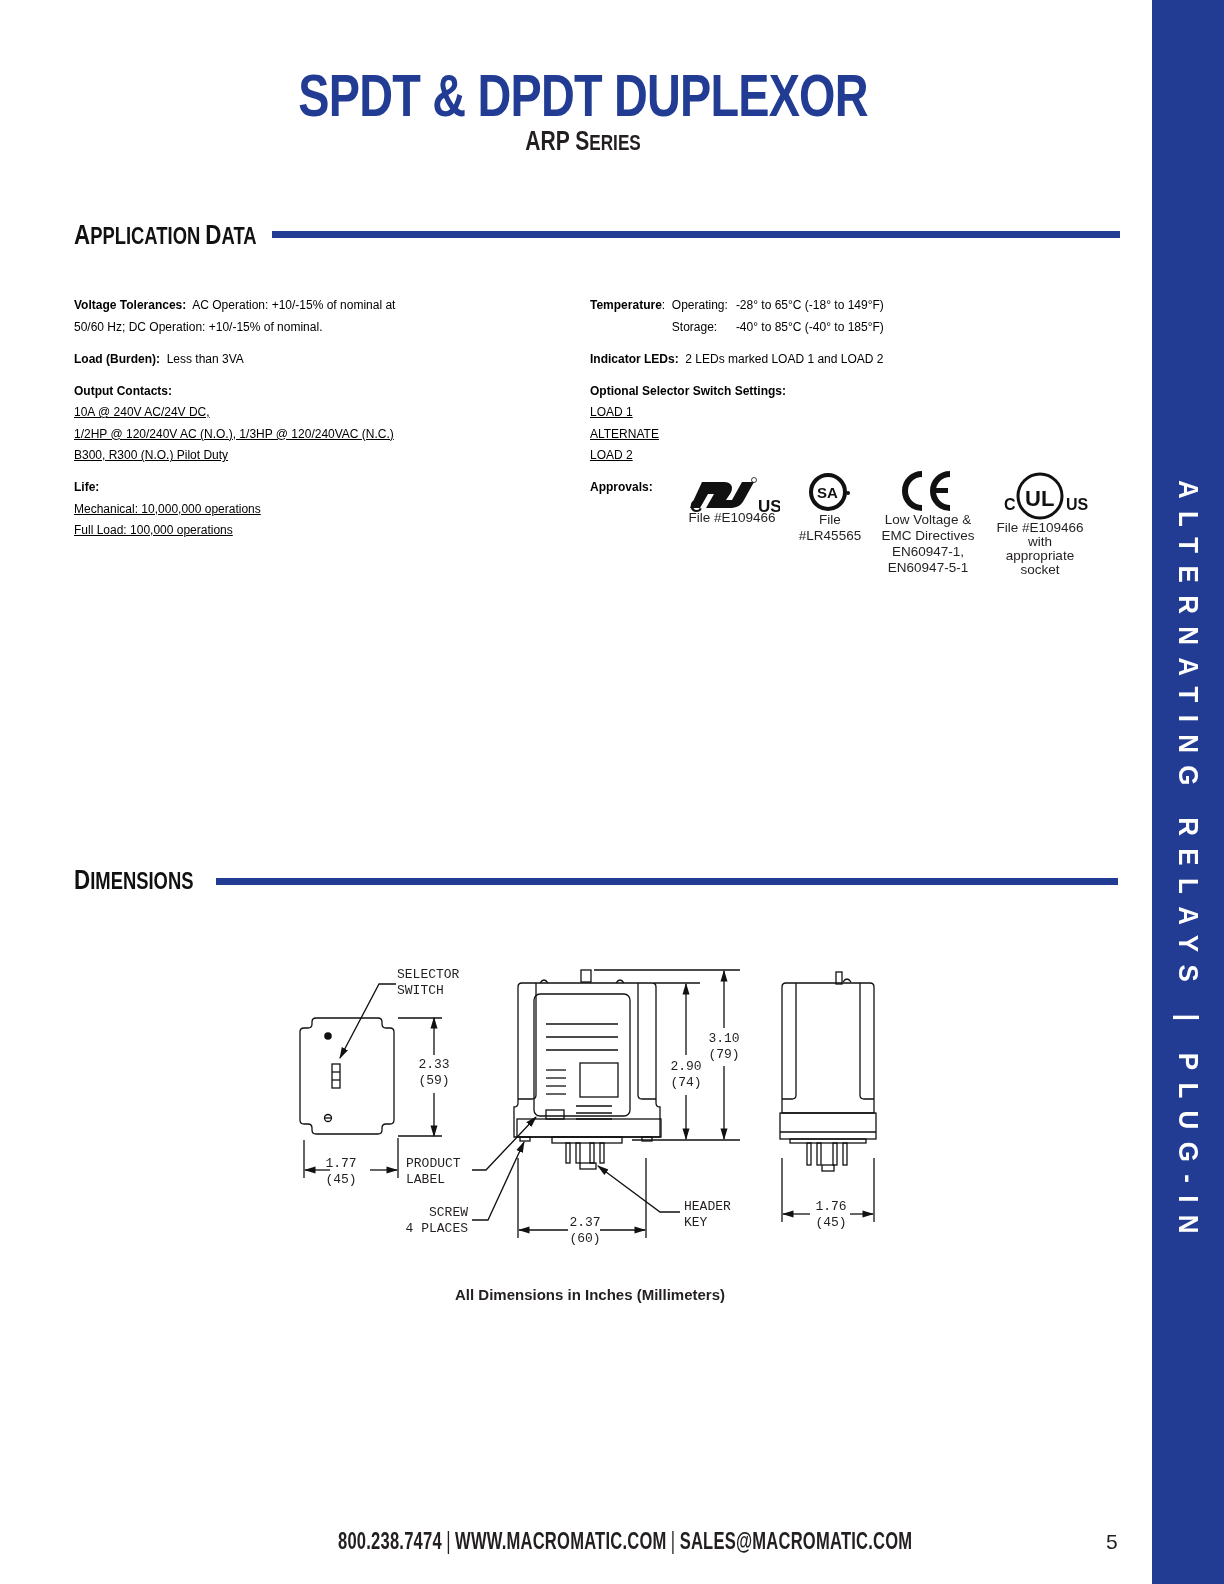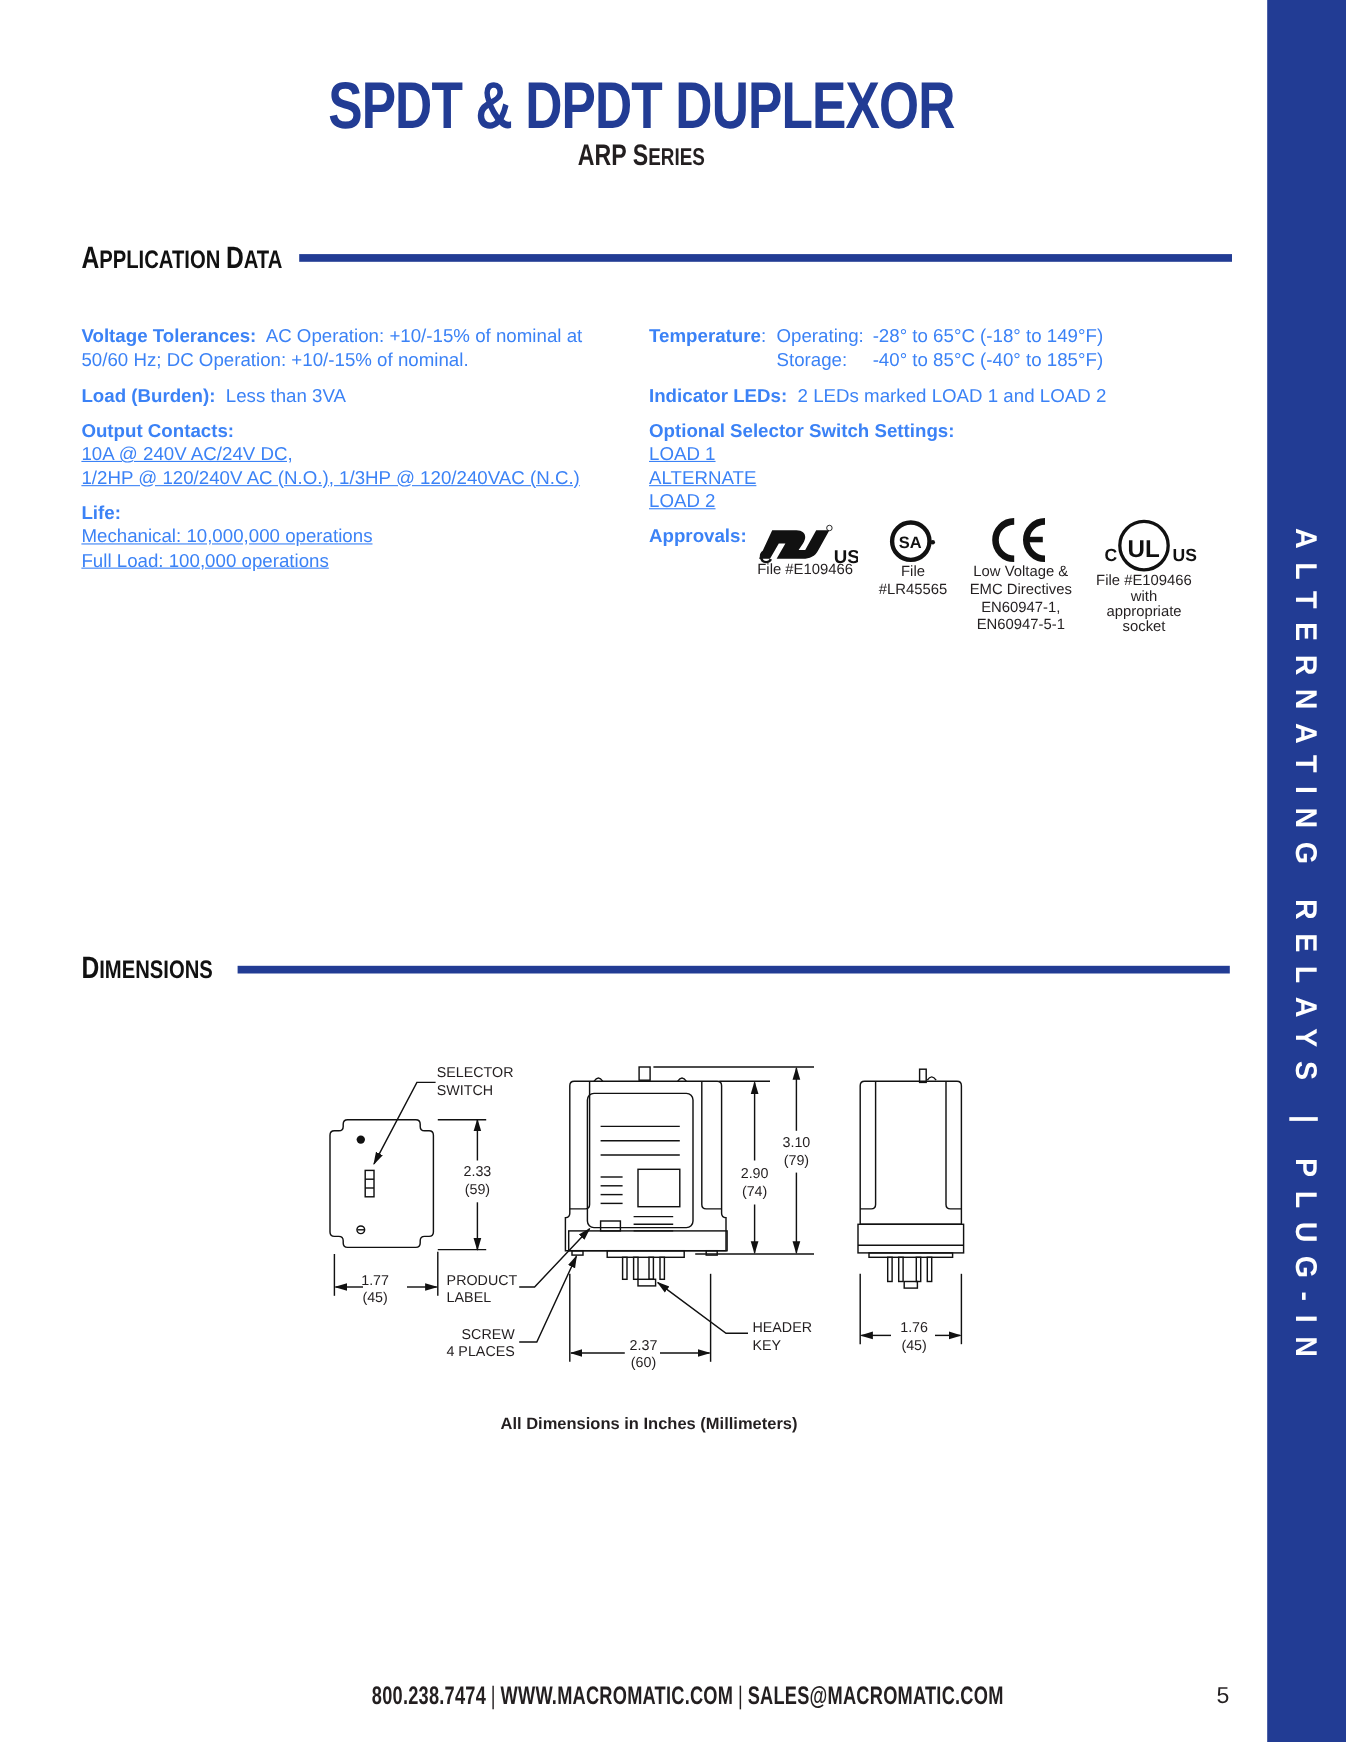--- a/index.html
+++ b/index.html
@@ -24,30 +24,30 @@
   .subtitle .sc { font-size:22px; }
 
   
   .section-head { position:absolute; left:74px; display:flex; align-items:center; }
   .section-head .label { font-weight:bold; color:#111; font-size:28px; line-height:1;
                          transform:scaleX(0.8); transform-origin:0 50%; white-space:nowrap; }
   .section-head .label .sc { font-size:23px; }
   .rule { position:absolute; height:7px; background:#223c94; }
 
   
-  .spec { position:absolute; font-size:17px; line-height:21.5px; color:#3b82f6; }
+  .spec { position:absolute; font-size:12px; line-height:21.5px; color:#000000; }
   .spec p { margin:0 0 10.5px 0; }
   .spec b { font-weight:bold; }
   .spec .line { display:block;text-decoration:underline; }
   .temp-table { display:grid; grid-template-columns:auto auto 1fr; column-gap:0; }
   .approval { position:absolute; text-align:center; font-size:13.5px; line-height:16px; color:#231f20; }
   .logo { display:block; margin:0 auto; }
 
   
-  .diagram-text { position:absolute; font-size:13px; line-height:16px; color:#231f20; white-space:nowrap; }
+  .diagram-text { position:absolute; font-size:13px; line-height:16px; color:#231f20; white-space:nowrap;font-family:Liberation Mono, monospace; }
   .caption { position:absolute; left:0; width:1180px; top:1286px; text-align:center;
              font-size:15px; font-weight:bold; color:#231f20; }
 
   
   .footer { position:absolute; left:338px; top:1528px; font-size:23px; font-weight:bold; color:#231f20;
             transform:scaleX(0.72); transform-origin:0 0; white-space:nowrap; letter-spacing:0.3px; }
   .footer .sep { font-weight:normal; margin:0 6px; }
   .page-num { position:absolute; left:1106px; top:1530px; font-size:21px; color:#231f20; }
 </style>
 </head>
@@ -77,20 +77,21 @@
     <span>50/60 Hz; DC Operation:  +10/-15% of nominal.</span>
   </p>
   <p>
     <b>Load (Burden):</b>&nbsp;
     <span>Less than 3VA</span>
   </p>
   <p>
     <b>Output Contacts:</b><br>
     <span class="line">10A @ 240V AC/24V DC,</span>
     <span class="line">1/2HP @ 120/240V AC (N.O.), 1/3HP @ 120/240VAC (N.C.)</span>
+    <span class="line">B300, R300 (N.O.) Pilot Duty</span>
   </p>
   <p>
     <b>Life:</b><br>
     <span class="line">Mechanical:  10,000,000 operations</span>
     <span class="line">Full Load:  100,000 operations</span>
   </p>
 </div>
 
 <div class="spec" style="left:590px; top:295px; width:540px;">
   <p>

